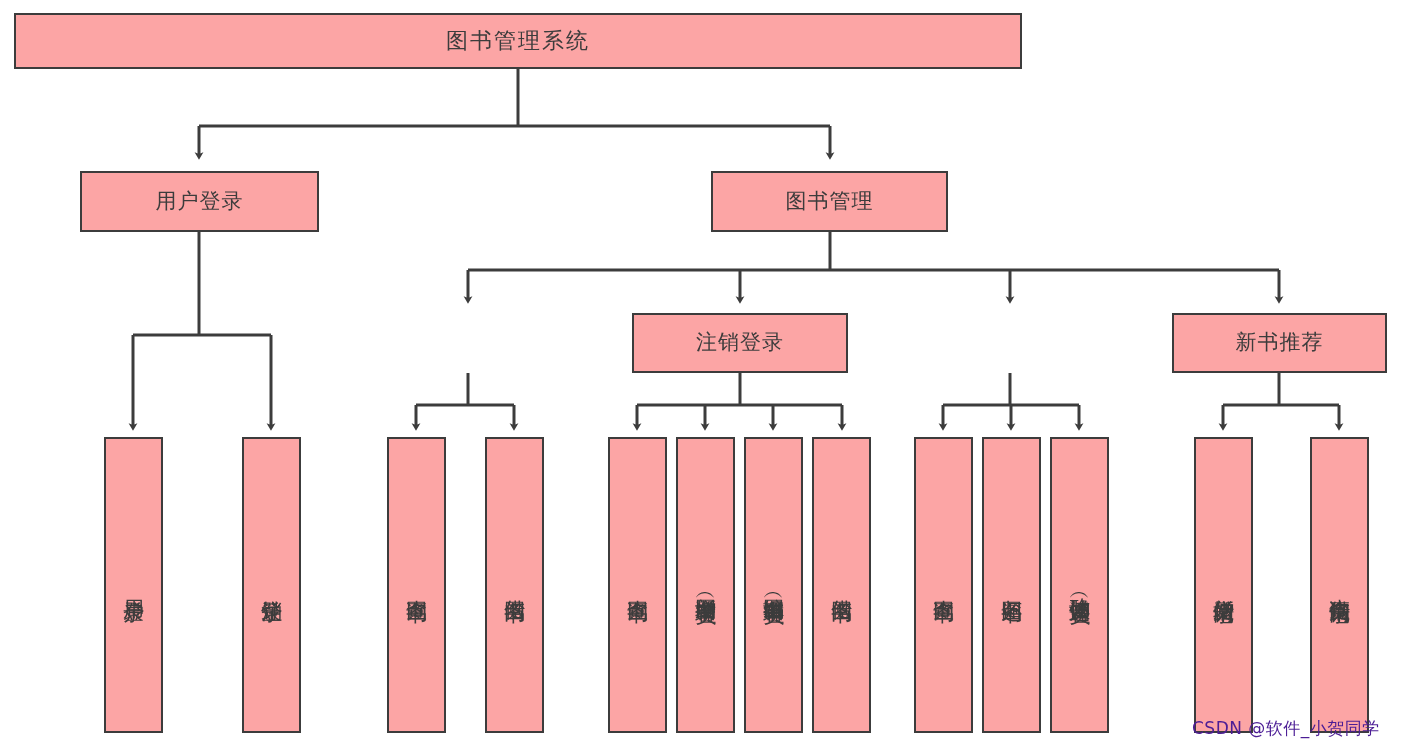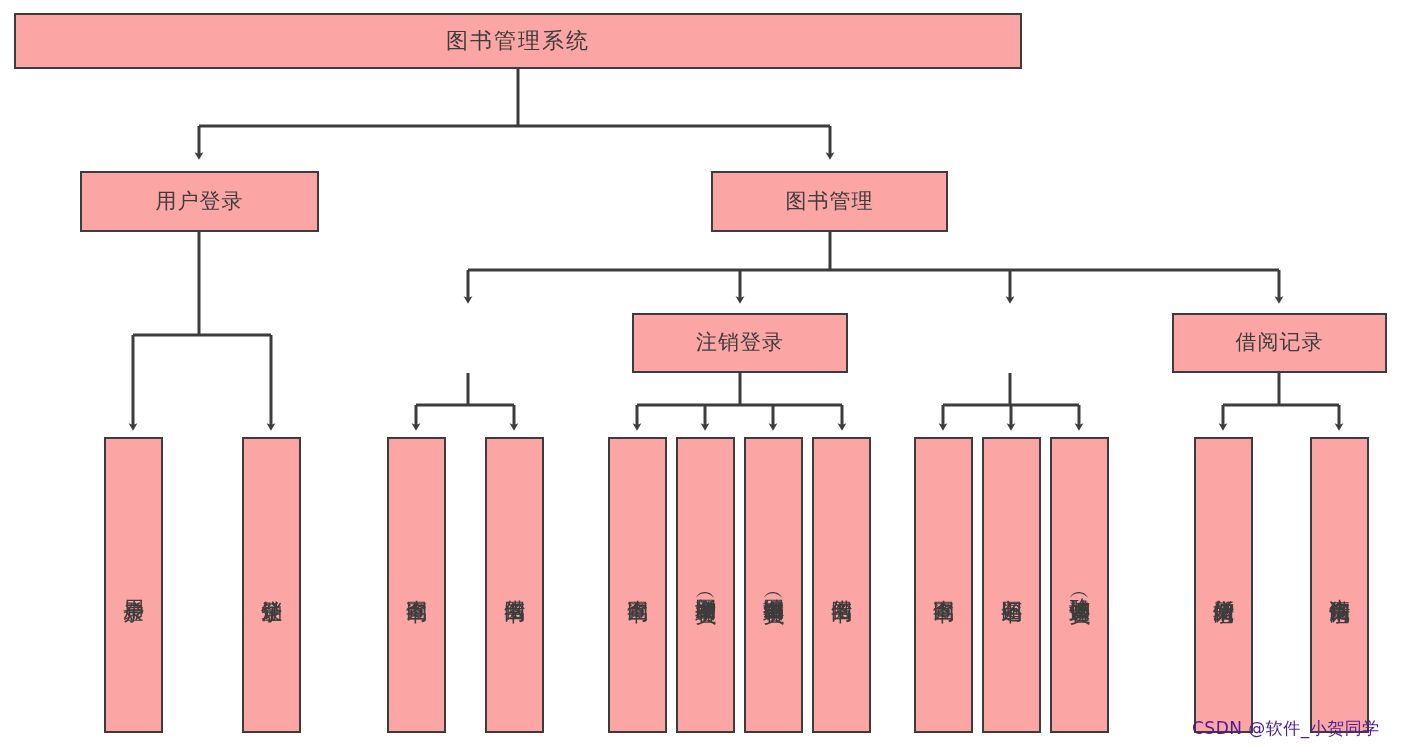--- a/index.html
+++ b/index.html
@@ -92,21 +92,21 @@
     <span>用户登录</span>
   </div>
   <div class="node node-h" style="left:711px;top:171px;width:237px;height:61px;">
     <span>图书管理</span>
   </div>
 
   <div class="node node-h" style="left:632px;top:313px;width:216px;height:60px;">
     <span>注销登录</span>
   </div>
   <div class="node node-h" style="left:1172px;top:313px;width:215px;height:60px;">
-    <span>借阅记录</span>
+    <span>新书推荐</span>
   </div>
 
   <div class="node node-v" style="left:104px;top:437px;width:59px;height:296px;">
     <span class="vtext">用户登录</span>
   </div>
   <div class="node node-v" style="left:242px;top:437px;width:59px;height:296px;">
     <span class="vtext">注销登录</span>
   </div>
 
   <div class="node node-v" style="left:387px;top:437px;width:59px;height:296px;">

